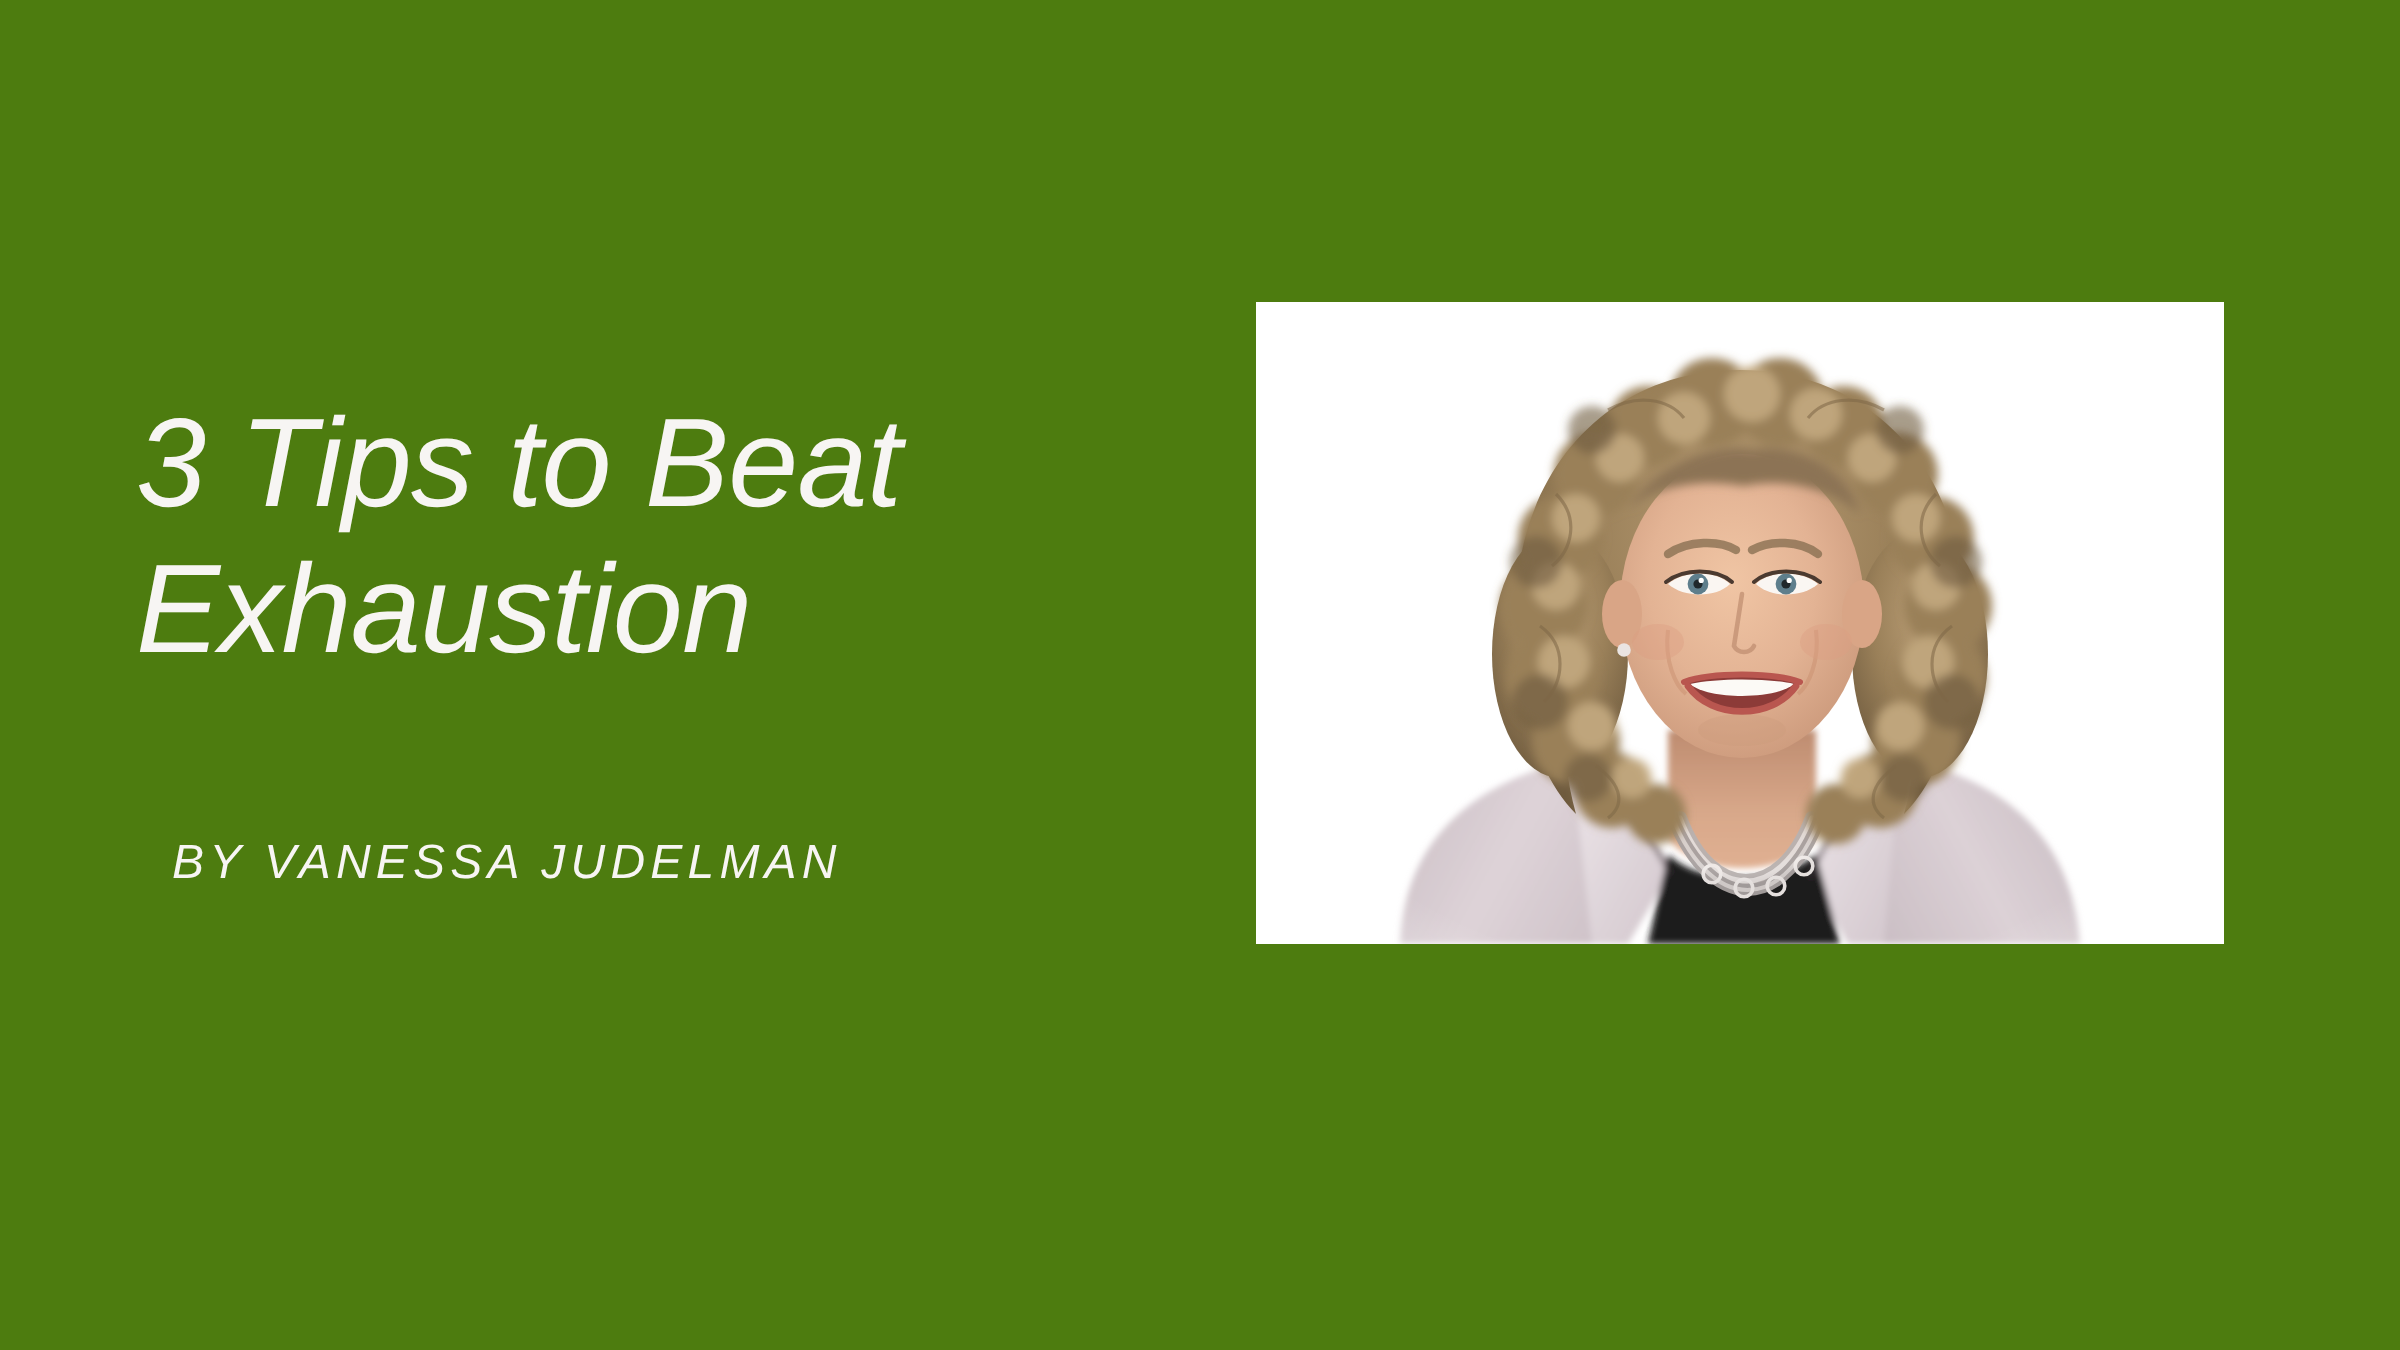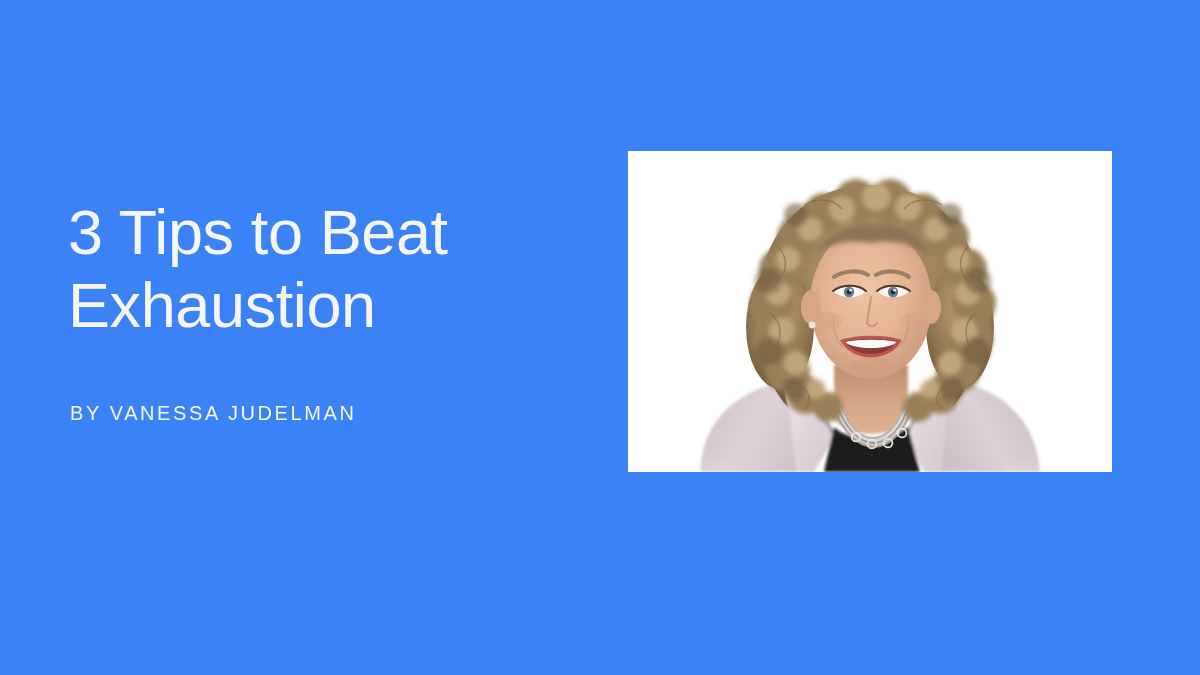--- a/index.html
+++ b/index.html
@@ -10,22 +10,23 @@
     width: 1200px;
     height: 675px;
     overflow: hidden;
     font-family: "Liberation Sans", sans-serif;
   }
 
   #slide {
     position: relative;
     width: 1200px;
     height: 675px;
-    background: #3b82f6;
+    background: #4d7c0f;
     overflow: hidden;
+    font-style: italic;
   }
 
   
   #text-block {
     position: absolute;
     left: 68px;
     top: 196px;
     width: 500px;
   }
 
@@ -34,27 +35,27 @@
     font-family: "Liberation Sans", sans-serif;
     font-weight: 300;
     font-size: 63px;
     line-height: 1.16;
     letter-spacing: -0.4px;
     color: #F7F5F3;
     white-space: pre-line;
   }
 
   #byline {
-    margin: 0;
+    margin: 16px;
     position: absolute;
     left: 2px;
     top: 206px;
     font-family: "Liberation Sans", sans-serif;
     font-weight: 400;
-    font-size: 20px;
+    font-size: 24px;
     letter-spacing: 2.6px;
     color: #F7F5F3;
     white-space: nowrap;
   }
 
   
   #photo-card {
     position: absolute;
     left: 628px;
     top: 151px;

